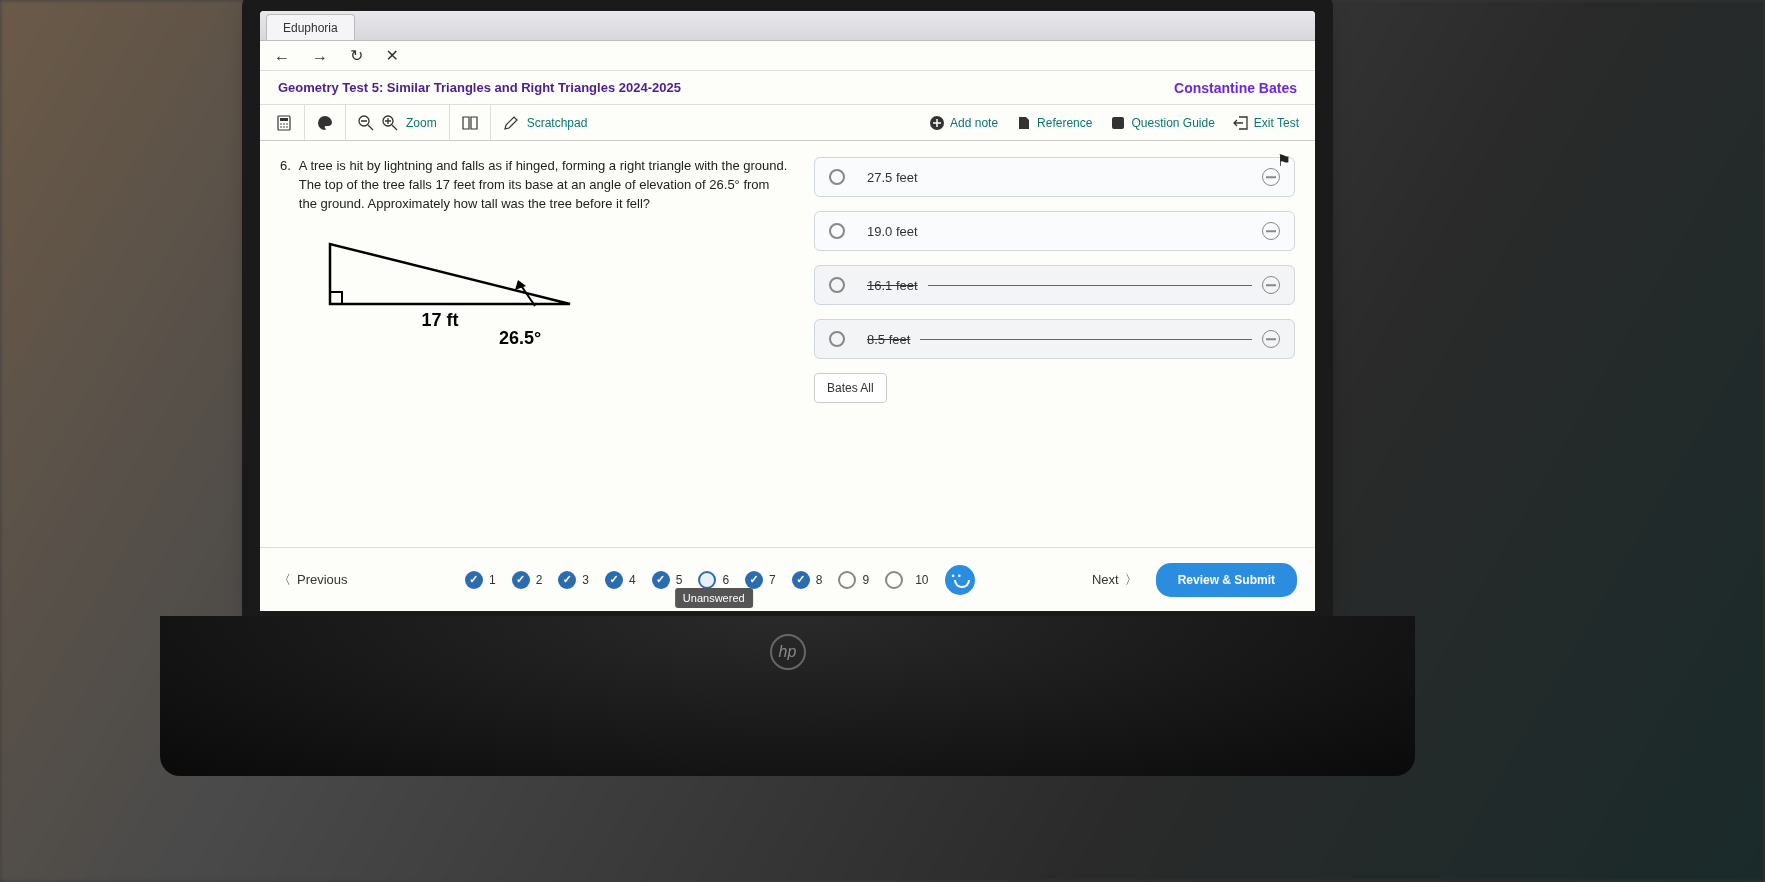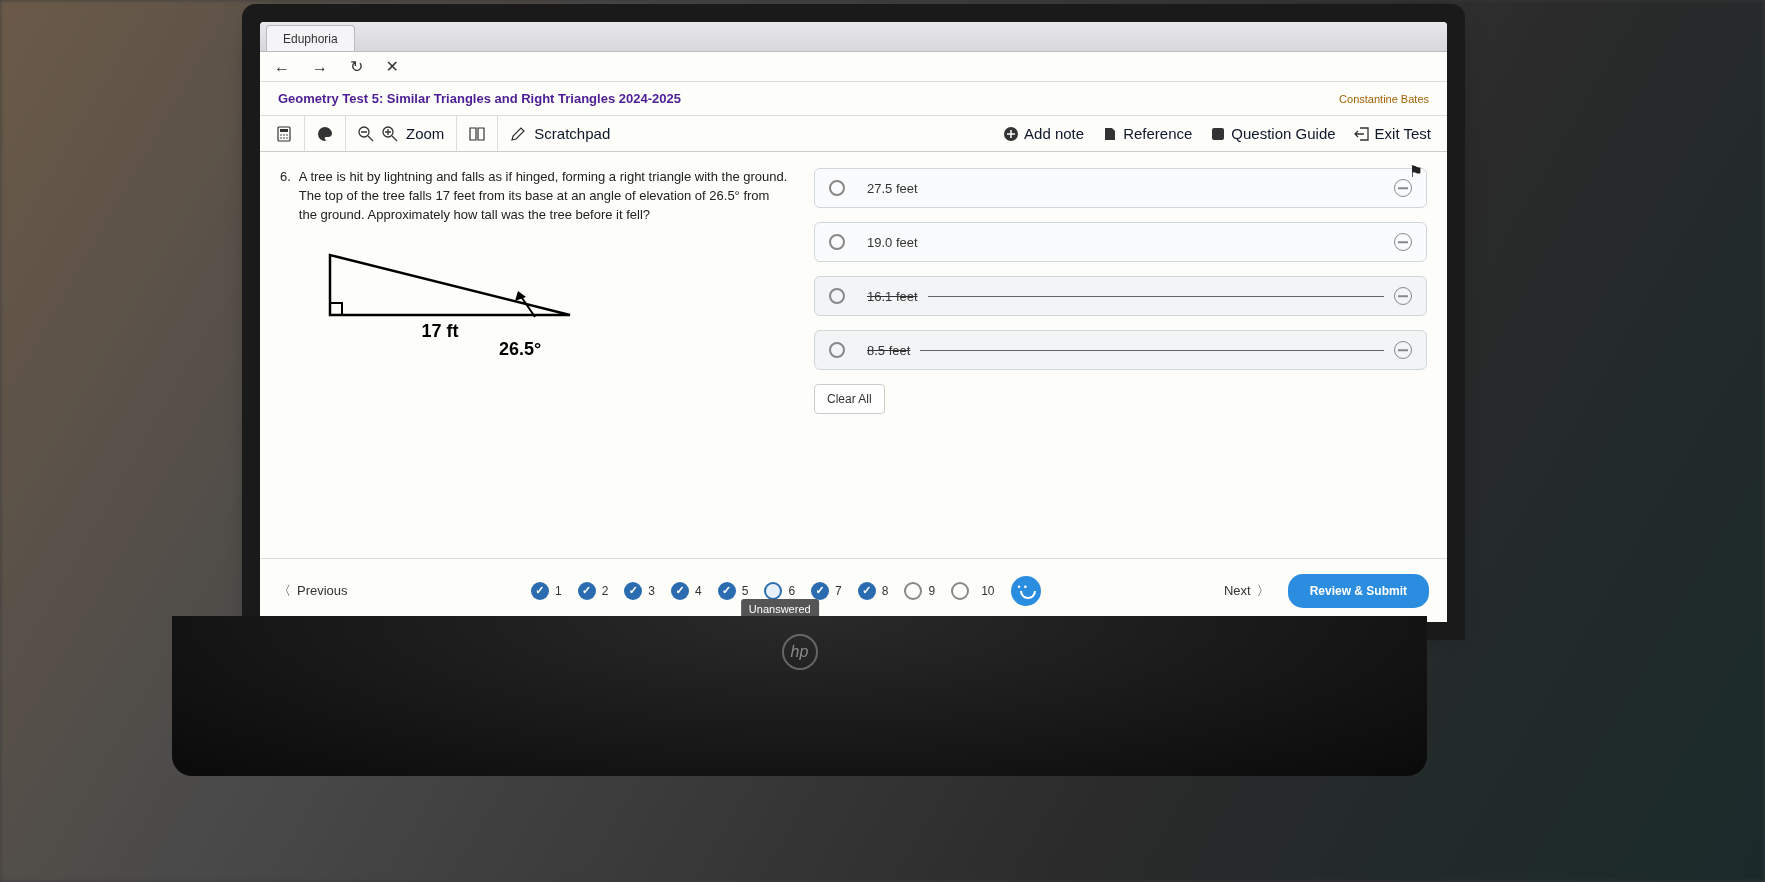--- a/index.html
+++ b/index.html
@@ -1,26 +1,26 @@
 <!DOCTYPE html>
 <html><head>
 <meta charset="utf-8">
 <style>
   * { box-sizing: border-box; margin: 0; padding: 0; font-family: Arial, Helvetica, sans-serif; }
   body { background: #3a3a3a; width: 1765px; height: 882px; position: relative; overflow: hidden; }
   .bg-blur { position:absolute; inset:0; background: linear-gradient(120deg,#6b5a48 0%, #4a4a4a 30%, #2a2a2a 70%, #1a2a2a 100%); filter: blur(2px); }
-  .screen { position: absolute; left: 260px; top: 22px; width: 1187px; height: 600px; background: #fdfdfa; border-radius: 4px 4px 0 0; box-shadow: 0 0 0 18px #1a1a1a, 0 0 30px rgba(0,0,0,.8); overflow: hidden; }
+  .screen { position: absolute; left: 260px; top: 11px; width: 1055px; height: 600px; background: #fdfdfa; border-radius: 4px 4px 0 0; box-shadow: 0 0 0 18px #1a1a1a, 0 0 30px rgba(0,0,0,.8); overflow: hidden; }
   .tab-bar { height: 30px; background: linear-gradient(#e8e8ec,#d8d8dc); border-bottom: 1px solid #bbb; display:flex; align-items:flex-end; }
   .tab { height: 26px; padding: 0 16px; background:#f5f5f7; border:1px solid #bbb; border-bottom:none; border-radius:4px 4px 0 0; margin-left:6px; font-size:12px; display:flex; align-items:center; color:#333; }
   .nav-row { height: 30px; display:flex; align-items:center; gap:22px; padding: 0 14px; border-bottom:1px solid #ddd; }
   .nav-row .nbtn { font-size:16px; color:#333; cursor:pointer; }
   .title-row { height: 34px; display:flex; align-items:center; justify-content:space-between; padding:0 18px; border-bottom:1px solid #ddd; }
   .title-row .t { font-size:13px; font-weight:bold; color:#4c1d95; }
-  .title-row .u { font-size:11px; color:#a16207; }
-  .tool-row { height: 36px; display:flex; align-items:flex-end; border-bottom:1px solid #ccc; padding: 0 4px; font-size:15px; color:#0f172a; }
+  .title-row .u { font-size:14px; color:#6d28d9;font-weight:bold; }
+  .tool-row { height: 36px; display:flex; align-items:flex-end; border-bottom:1px solid #ccc; padding: 0 4px; font-size:12px; color:#0f766e; }
   .tool-group { display:flex; align-items:center; gap:8px; padding:0 12px; border-right:1px solid #ddd; height:100%; }
   .tool-group.last { border-right:none; margin-left:auto; }
   .ticon { width:16px; height:16px; display:inline-block; }
   .content { position:absolute; top:130px; bottom:64px; left:0; right:0; padding: 16px 20px 0 20px; display:flex; gap:24px; }
   .qcol { flex: 0 0 510px; }
   .qrow { display:flex; gap:8px; font-size:13px; color:#222; line-height:1.45; }
   .qnum { font-weight:normal; }
   .acol { flex:1; position:relative; }
   .flag { position:absolute; right:4px; top:-6px; font-size:16px; color:#222; cursor:pointer; }
   .choice { display:flex; align-items:center; border:1px solid #cfd6dc; border-radius:6px; padding:10px 14px; margin-bottom:14px; font-size:13px; color:#333; cursor:pointer; background:#fafbfc;text-align:center; }
@@ -39,21 +39,21 @@
   .bub { width:18px; height:18px; border-radius:50%; display:flex; align-items:center; justify-content:center; }
   .bub.done { background:#2b6cb0; }
   .bub.done::after { content:'✓'; color:#fff; font-size:11px; font-weight:bold; }
   .bub.open { border:2px solid #888; }
   .bub.current { border:2px solid #2b6cb0; background:#e8f0fb; }
   .tooltip { position:absolute; top:-28px; left:50%; transform:translateX(-50%); background:#555; color:#fff; font-size:11px; padding:4px 8px; border-radius:3px; white-space:nowrap;margin-top:45px; }
   .face { width:30px; height:30px; border-radius:50%; background:#2b8de0; position:relative; }
   .face::before { content:'••'; position:absolute; top:6px; left:7px; color:#fff; font-size:9px; letter-spacing:3px; }
   .face::after { content:''; position:absolute; bottom:7px; left:9px; width:12px; height:6px; border:2px solid #fff; border-top:none; border-radius:0 0 12px 12px; }
   .review-btn { background:#2b8de0; color:#fff; font-size:12px; font-weight:bold; padding:10px 22px; border:none; border-radius:15px; cursor:pointer; }
-  .laptop-base { position:absolute; left:172px; top:616px; width:1255px; height:160px; background: radial-gradient(ellipse at top, #2a2a2a, #0a0a0a); border-radius: 0 0 20px 20px; }
+  .laptop-base { position:absolute; left:160px; top:616px; width:1255px; height:160px; background: radial-gradient(ellipse at top, #2a2a2a, #0a0a0a); border-radius: 0 0 20px 20px; }
   .hp-logo { position:absolute; left:50%; top:18px; transform:translateX(-50%); width:36px; height:36px; border:2px solid #666; border-radius:50%; display:flex; align-items:center; justify-content:center; color:#888; font-style:italic; font-size:16px; font-family: Georgia, serif; }
 </style>
 </head>
 <body>
 
 <div class="bg-blur"></div>
 
 <div class="screen">
 
   <div class="tab-bar">
@@ -185,21 +185,21 @@
             <span class="long-strike"></span>
             <span class="strike-btn"></span>
           </div>
           <div class="choice struck">
             <span class="radio"></span>
             <span class="ctext">8.5 feet</span>
             <span class="long-strike"></span>
             <span class="strike-btn"></span>
           </div>
         </div>
-      <button class="clear-btn">Clear All</button>
+      <button class="clear-btn">Bates All</button>
     </div>
   </div>
 
   <div class="footer">
     <div class="prev-next">
       <span>〈</span>
       <span>Previous</span>
     </div>
 
     <div class="qnav" id="qnav">

